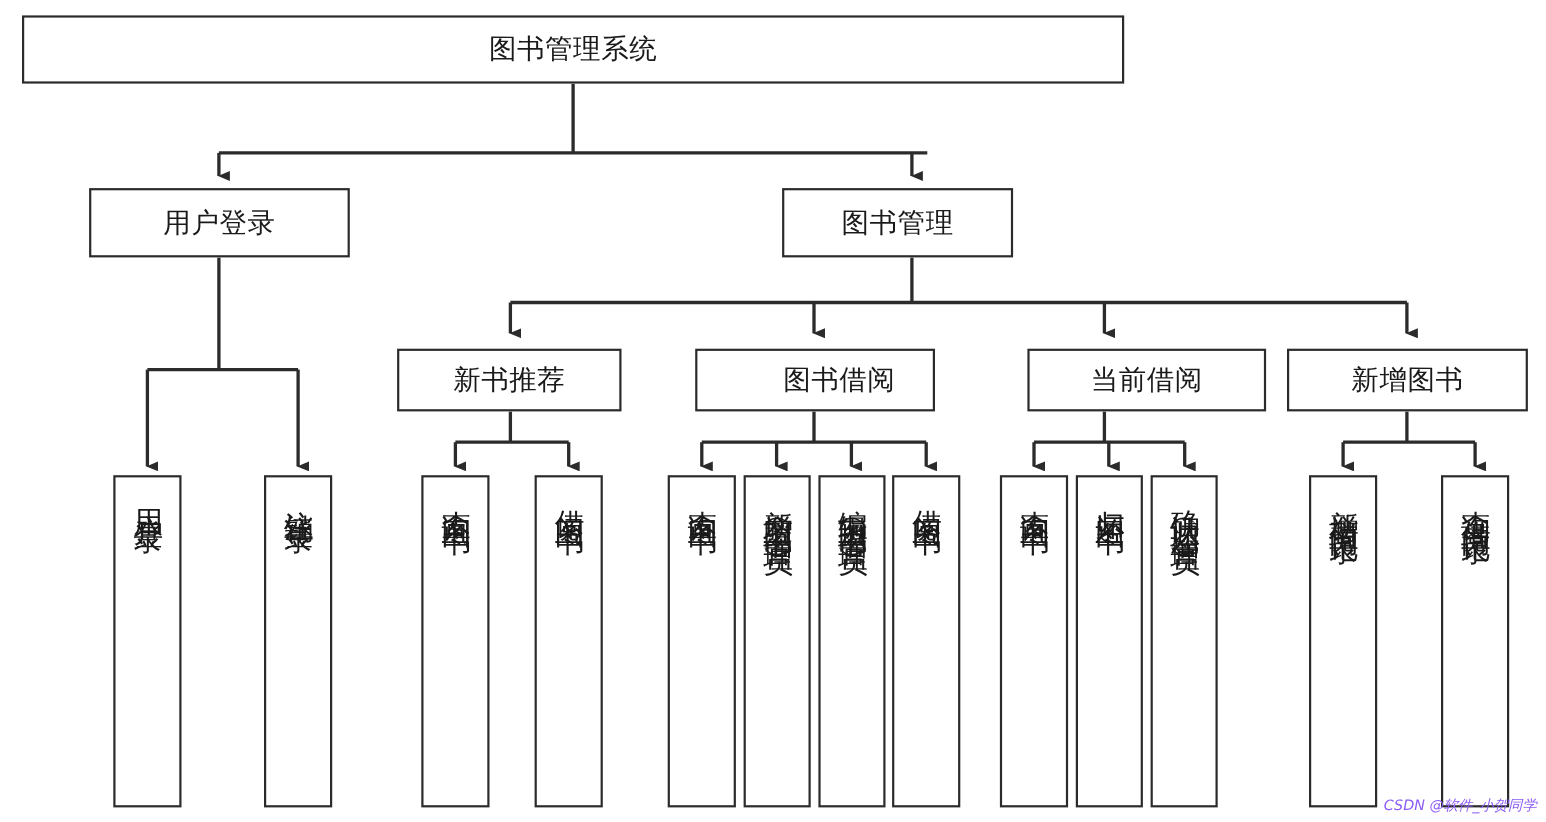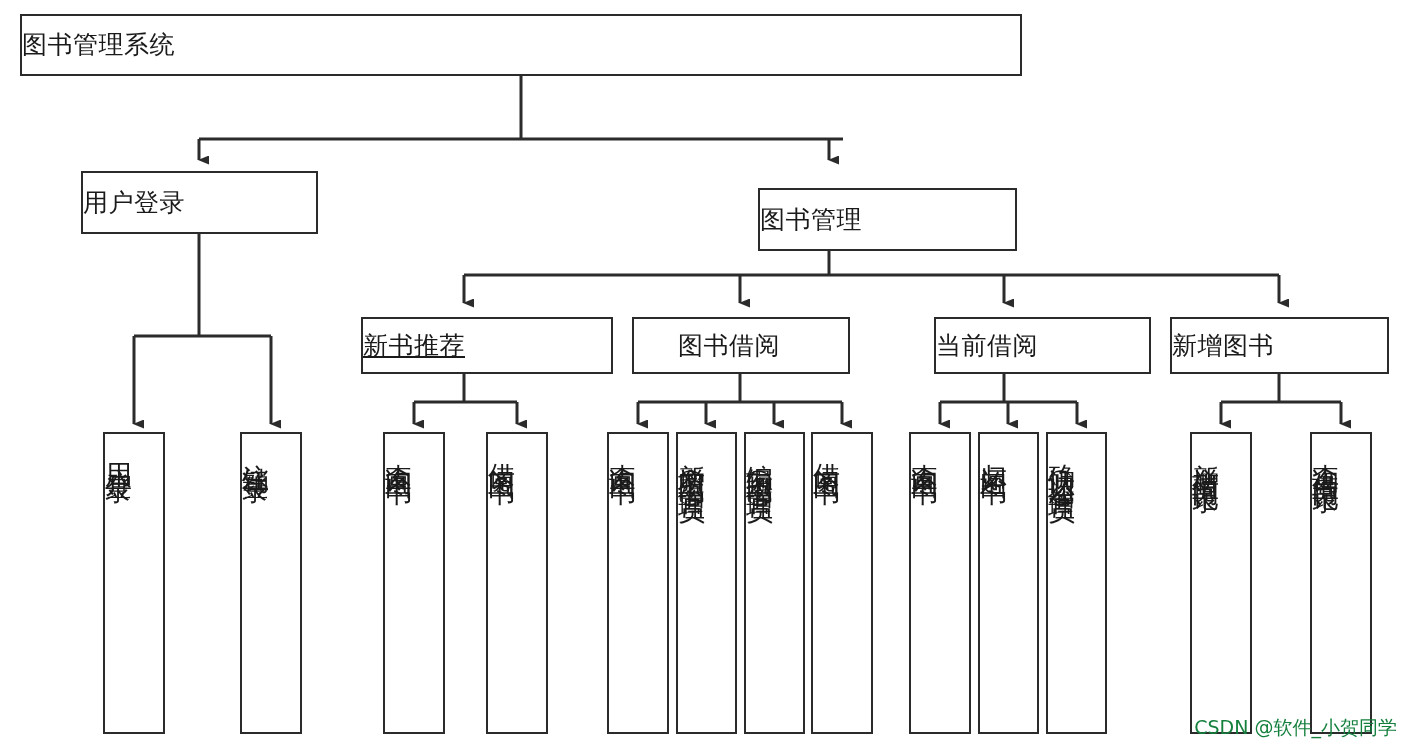--- a/index.html
+++ b/index.html
@@ -25,21 +25,21 @@
     height: 747px;
     pointer-events: none;
   }
   .node {
     position: absolute;
     box-sizing: border-box;
     background: #ffffff;
     border: 2.5px solid #2b2b2b;
     display: flex;
     align-items: center;
-    justify-content: flex-start;
+    justify-content: center;
     color: #1a1a1a;
     z-index: 2;
   }
   .node .lbl {
     display: block;
     text-align: center;
     line-height: 1.28;
     letter-spacing: 0.5px;
   }
   
@@ -58,25 +58,26 @@
     text-orientation: upright;
     font-size: 27px;
     line-height: 1.02;
     letter-spacing: 5px;
     white-space: nowrap;
   }
   .watermark {
     position: absolute;
     right: 8px;
     bottom: 6px;
-    font-size: 19px;
-    color: #15803d;
+    font-size: 13px;
+    color: #8b5cf6;
     white-space: nowrap;
     z-index: 5;
     font-family: "DejaVu Sans", "Liberation Sans", sans-serif;
+    font-style: italic;
   }
 </style>
 </head>
 <body>
 
 <div id="canvas">
 
   <svg id="edges" viewBox="0 0 1405 747" xmlns="http://www.w3.org/2000/svg">
     <defs>
       <marker id="arw" markerWidth="9" markerHeight="11" refX="4.5" refY="10" orient="auto" markerUnits="userSpaceOnUse">
@@ -128,25 +129,25 @@
   </svg>
 
   <div class="node horiz root" style="left:20px; top:14px; width:1002px; height:62px;">
     <span class="lbl">图书管理系统</span>
   </div>
 
   <div class="node horiz" style="left:81px; top:171px; width:237px; height:63px;">
     <span class="lbl">用户登录</span>
   </div>
 
-  <div class="node horiz" style="left:711px; top:188px; width:259px; height:63px;margin-left:47px;">
+  <div class="node horiz" style="left:711px; top:171px; width:210px; height:63px;">
     <span class="lbl">图书管理</span>
   </div>
 
-  <div class="node horiz" style="left:361px; top:317px; width:252px; height:57px;text-decoration:underline;">
+  <div class="node horiz" style="left:361px; top:317px; width:204px; height:57px;">
     <span class="lbl">新书推荐</span>
   </div>
 
   <div class="node horiz" style="left:632px; top:317px; width:218px; height:57px;padding-left:44px;">
     <span class="lbl">图书借阅</span>
   </div>
 
   <div class="node horiz" style="left:902px; top:317px; width:217px; height:57px;margin-left:32px;">
     <span class="lbl">当前借阅</span>
   </div>

